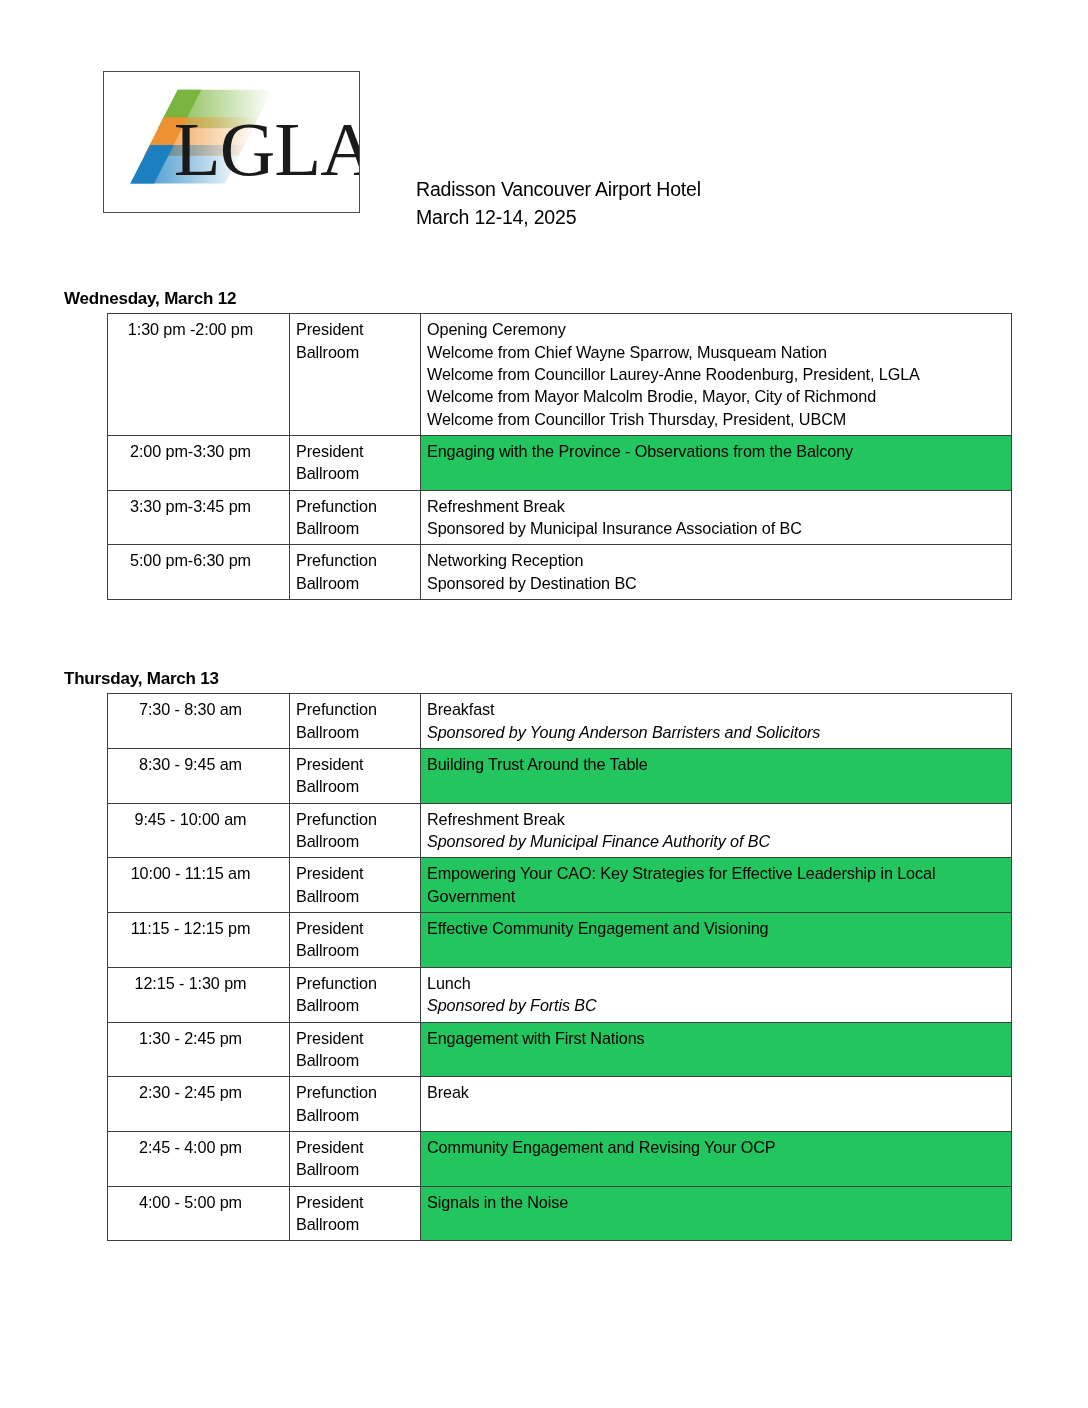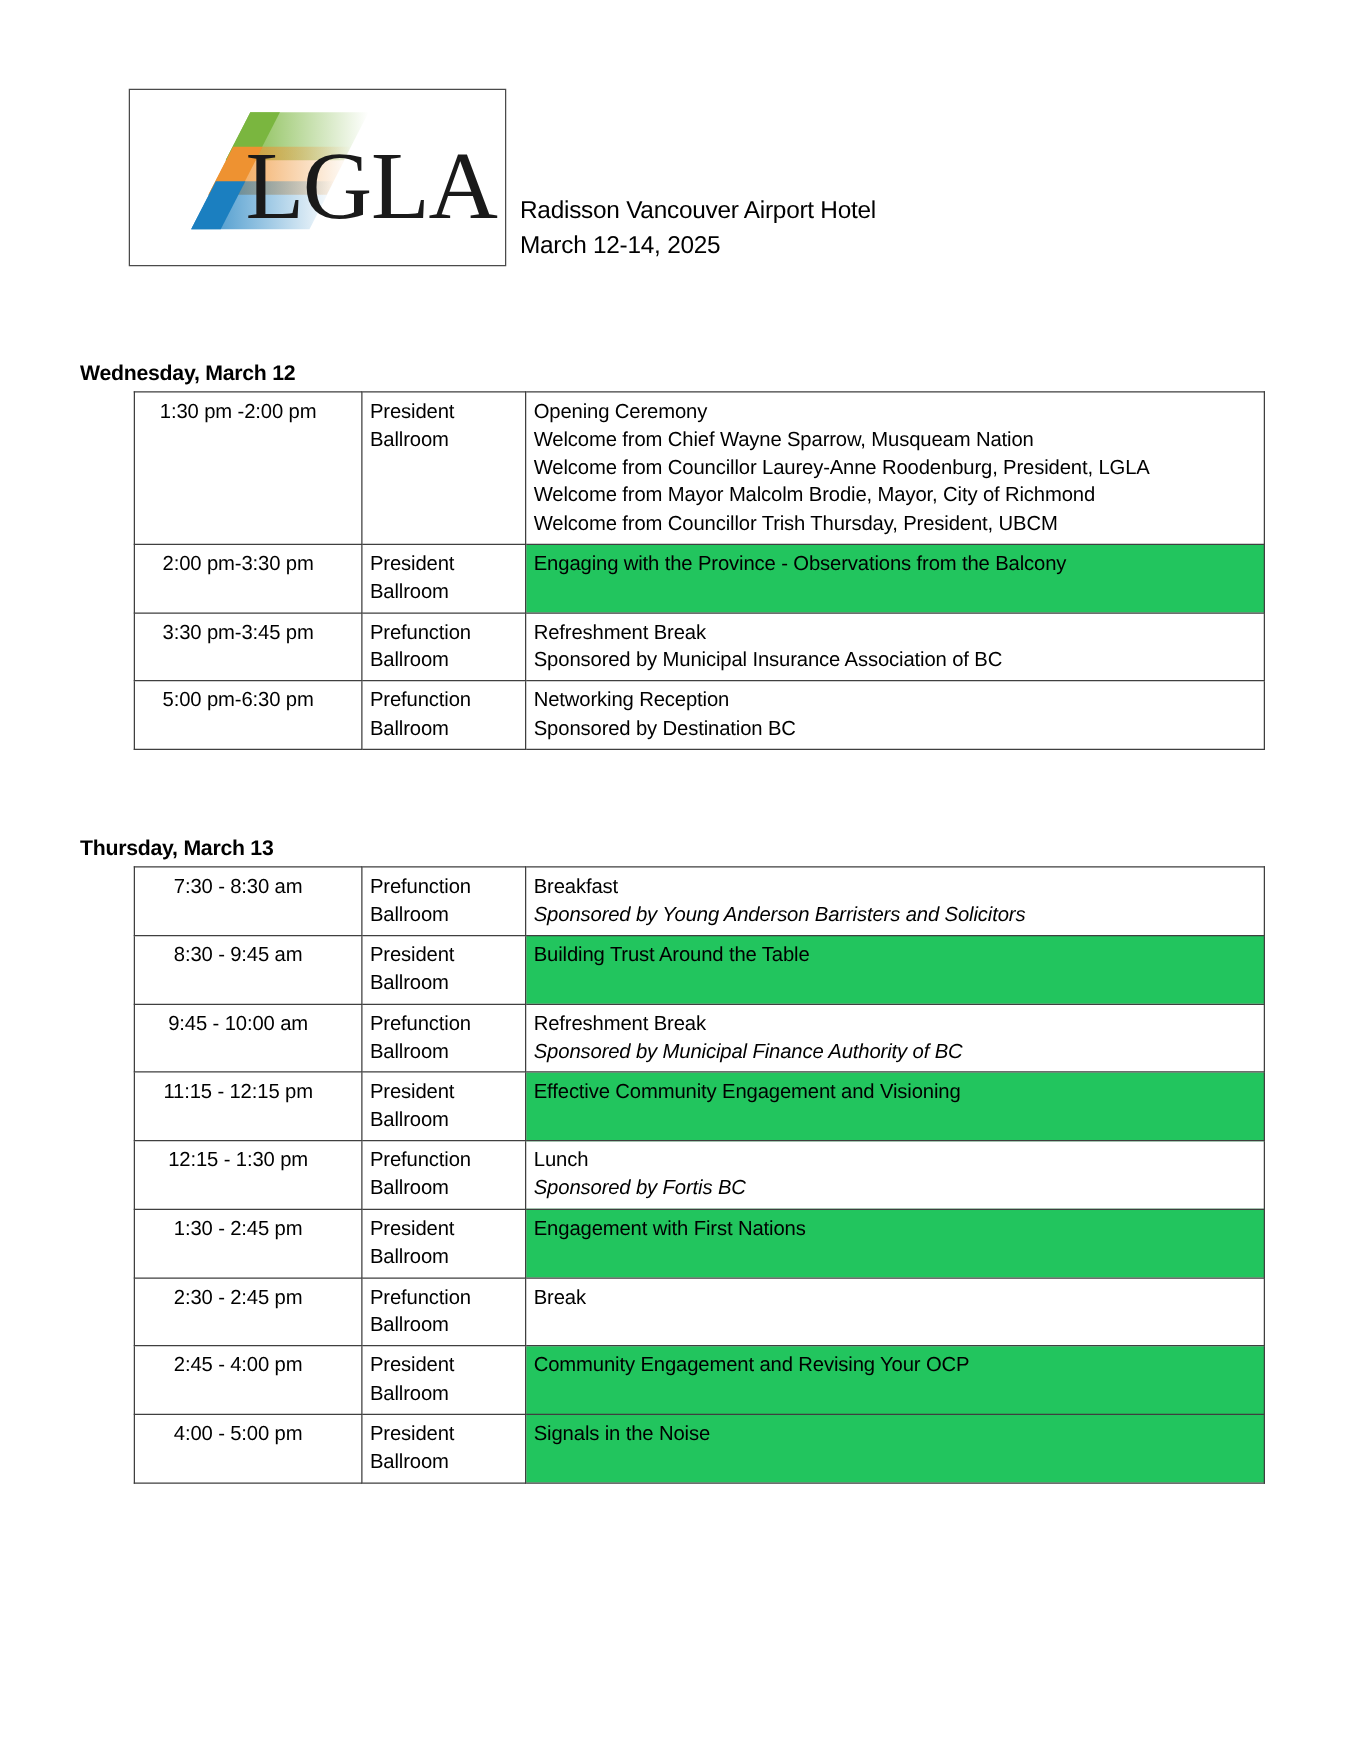--- a/index.html
+++ b/index.html
@@ -30,21 +30,21 @@
     left: 0;
     top: 0;
     width: 1088px;
     height: 250px;
   }
 
   .logo-box {
     position: absolute;
     left: 103px;
     top: 71px;
-    width: 302px;
+    width: 257px;
     height: 142px;
     border: 1.5px solid #4a4a4a;
     background: #ffffff;
     overflow: hidden;
   }
   .logo-inner {
     position: absolute;
     left: 0; top: 0;
     width: 100%; height: 100%;
   }
@@ -68,21 +68,21 @@
     font-size: 19.5px;
     font-style: italic;
     line-height: 1.3;
     white-space: nowrap;
     margin: 4px 0 0 0;
     letter-spacing: -0.3px;
   }
   .venue-block {
     position: absolute;
     left: 416px;
-    top: 154px;
+    top: 175px;
     font-size: 19.5px;
     line-height: 1.45;
     letter-spacing: -0.2px;
   }
   .venue-line { display: block; white-space: nowrap; }
 
   
   .day-section { position: absolute; left: 0; width: 1088px; }
   #wed-section { top: 288px; }
   #thu-section { top: 668px; }
@@ -246,20 +246,27 @@
           </tr>
           <tr class="r-two">
             <td class="col-time">9:45 - 10:00 am</td>
             <td class="col-room">Prefunction Ballroom</td>
             <td class="col-desc">
               <span class="desc-line"><span class="b">Refreshment Break</span></span>
               <span class="desc-line"><span class="i">Sponsored by Municipal Finance Authority of BC</span></span>
             </td>
           </tr>
           <tr class="hl r-two">
+            <td class="col-time">10:00 - 11:15 am</td>
+            <td class="col-room">President Ballroom</td>
+            <td class="col-desc">
+              <span class="desc-line"><span class="b">Empowering Your CAO</span><span>: Key Strategies for Effective Leadership in Local Government</span></span>
+            </td>
+          </tr>
+          <tr class="hl r-two">
             <td class="col-time">11:15 - 12:15 pm</td>
             <td class="col-room">President Ballroom</td>
             <td class="col-desc">
               <span class="desc-line"><span class="b">Effective Community Engagement and Visioning</span></span>
             </td>
           </tr>
           <tr class="r-two">
             <td class="col-time">12:15 - 1:30 pm</td>
             <td class="col-room">Prefunction Ballroom</td>
             <td class="col-desc">

